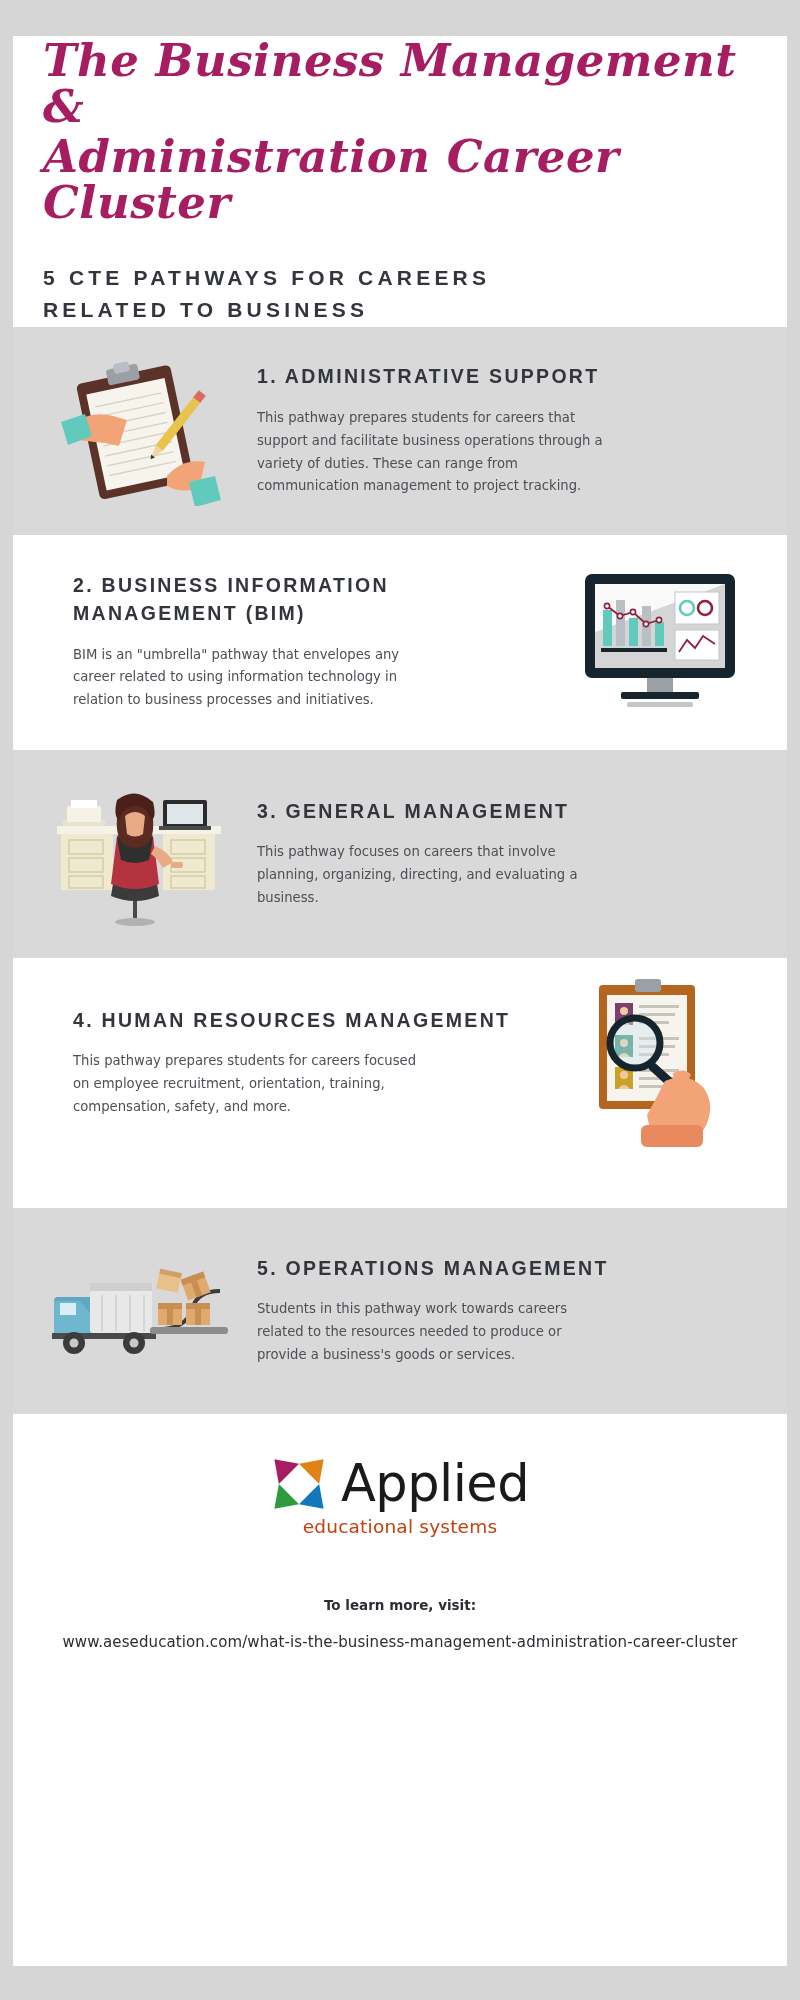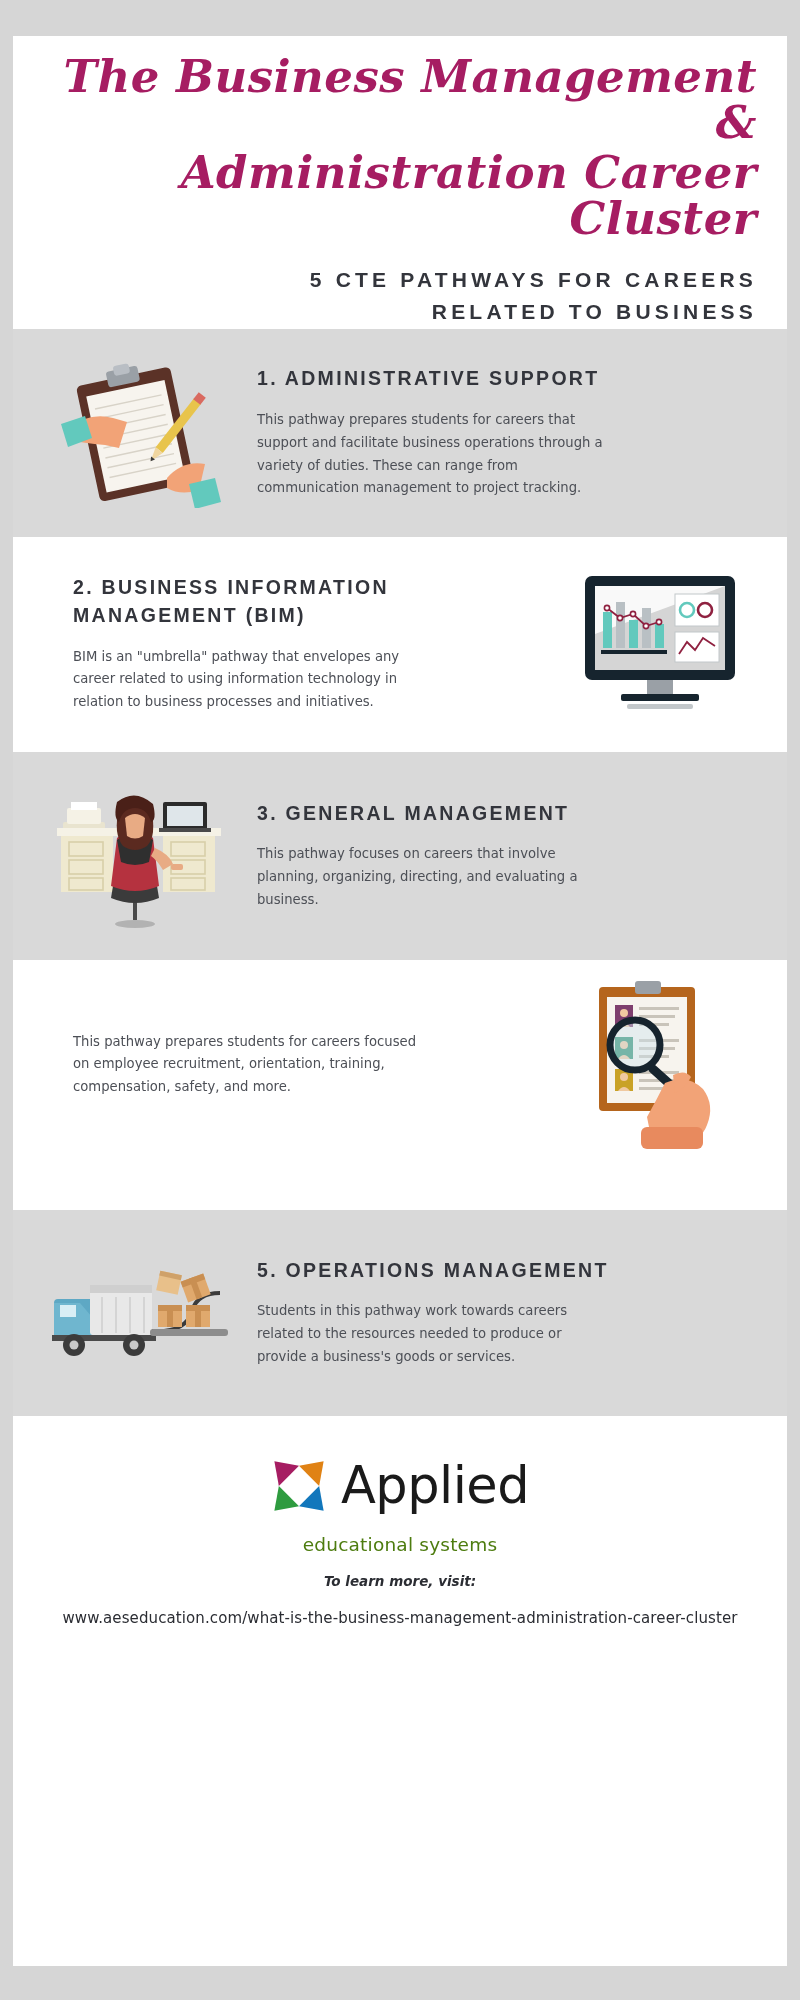--- a/index.html
+++ b/index.html
@@ -46,37 +46,37 @@
     position: absolute;
     left: 13px;
     top: 36px;
     width: 774px;
     height: 1930px;
     background: #ffffff;
   }
 
   
   .header {
-    padding: 18px 30px 0 30px;
-    text-align: right;
+    padding: 2px 30px 0 30px;
+    text-align: left;
   }
 
   .title-script {
     font-family: "DejaVu Serif", serif;
     font-style: italic;
     font-weight: 700;
     color: #a61d62;
     letter-spacing: 0.5px;
     line-height: 1.02;
   }
   .title-line1 { font-size: 45px; }
   .title-line2 { font-size: 45px; margin-top: 4px; }
 
   .subtitle {
-    margin-top: 22px;
+    margin-top: 36px;
     font-family: "Liberation Sans", sans-serif;
     font-weight: 700;
     font-size: 21px;
     letter-spacing: 4.2px;
     color: #33353c;
     line-height: 1.55;
   }
 
   
   .band {
@@ -149,32 +149,31 @@
     font-weight: 400;
     font-size: 51px;
     color: #1a1a1a;
     line-height: 1;
     letter-spacing: -0.5px;
   }
 
   .logo-sub {
     font-family: "DejaVu Sans", sans-serif;
     font-size: 18.5px;
-    color: #4d7c0f;
-    margin-top: 20px;
+    color: #c2410c;
+    margin-top: 4px;
     letter-spacing: 0.2px;
   }
 
   .learn-more {
-    margin-top: 18px;
+    margin-top: 60px;
     font-family: "DejaVu Sans", sans-serif;
     font-weight: 700;
     font-size: 13.5px;
     color: #2b2d33;
-    font-style: italic;
   }
 
   .footer-url {
     margin-top: 20px;
     font-family: "DejaVu Sans", sans-serif;
     font-weight: 400;
     font-size: 15px;
     color: #2b2d33;
     letter-spacing: 0.1px;
   }
@@ -352,20 +351,21 @@
             </g>
             <circle cx="66" cy="66" r="25" fill="#cfe4ee" opacity="0.45"></circle>
             <circle cx="66" cy="66" r="25" fill="none" stroke="#16242e" stroke-width="7"></circle>
             <rect x="84" y="84" width="34" height="9" rx="4" transform="rotate(42 84 84)" fill="#16242e"></rect>
             <path d="M96 104 q22 -10 38 6 q12 16 4 36 q-6 16 -24 18 l-30 4 -6 -30 q10 -18 18 -34 z" fill="#f2a377"></path>
             <path d="M104 96 q12 -6 18 2 q-6 12 -16 16 z" fill="#f2a377"></path>
             <rect x="72" y="148" width="62" height="22" rx="6" fill="#e88a5e"></rect>
           </svg>
         </div>
         <div class="text-cell">
+          <div class="pathway-heading">4. HUMAN RESOURCES MANAGEMENT</div>
           <div class="pathway-body">This pathway prepares students for careers focused on employee recruitment, orientation, training, compensation, safety, and more.</div>
         </div>
       </div>
     </div>
 
     <div class="band shaded" style="height:206px;margin-top:40px;">
       <div class="band-inner art-left">
         <div class="art-cell">
           <svg width="190" height="140" viewBox="0 0 190 140" aria-hidden="true">
             <rect x="8" y="56" width="40" height="36" rx="4" fill="#5ea8c4"></rect>

